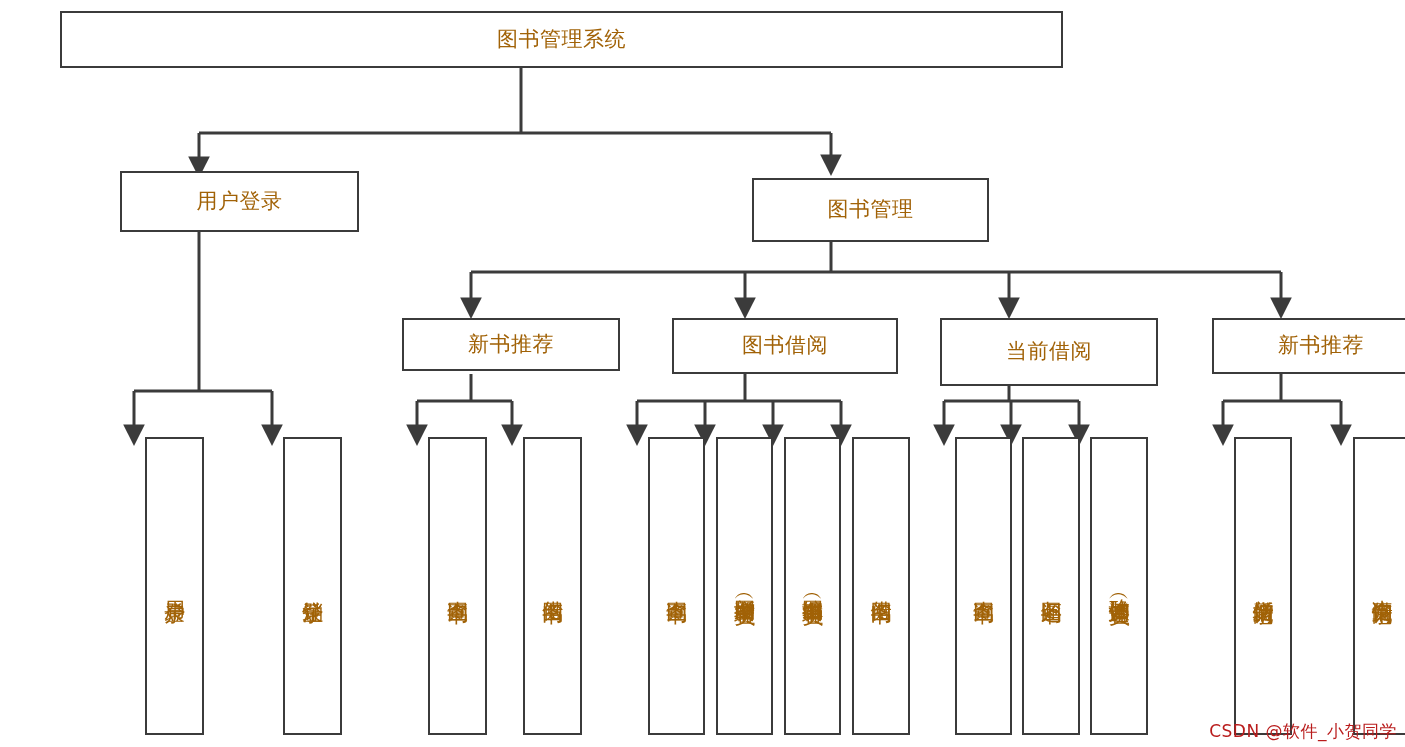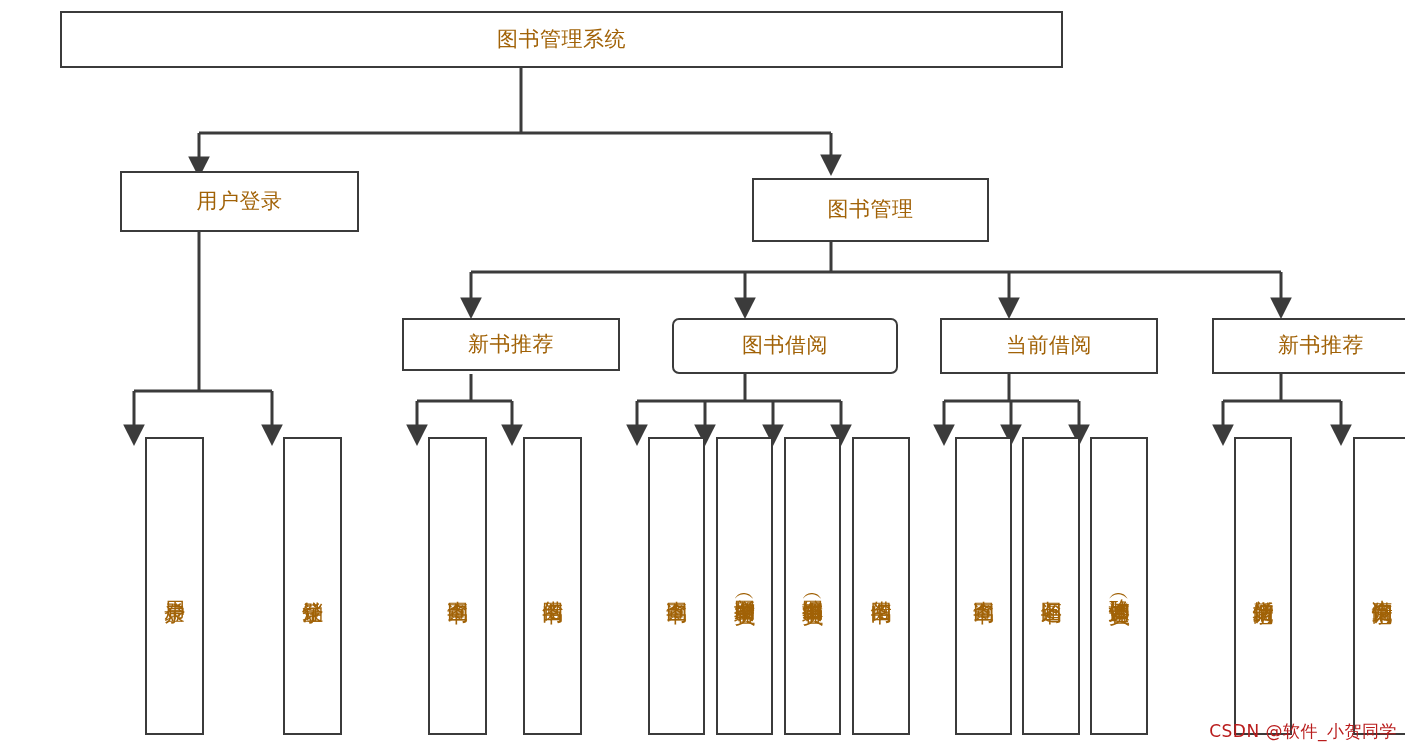--- a/index.html
+++ b/index.html
@@ -128,24 +128,24 @@
   <div class="node node-h" style="left:80px; top:171px; width:239px; height:61px;">
     <span>用户登录</span>
   </div>
   <div class="node node-h" style="left:712px; top:178px; width:237px; height:64px;">
     <span>图书管理</span>
   </div>
 
   <div class="node node-h" style="left:362px; top:318px; width:218px; height:53px;">
     <span>新书推荐</span>
   </div>
-  <div class="node node-h" style="left:632px; top:318px; width:226px; height:56px;border-radius:7px;">
+  <div class="node node-h" style="left:632px; top:318px; width:226px; height:56px;">
     <span>图书借阅</span>
   </div>
-  <div class="node node-h" style="left:900px; top:318px; width:218px; height:56px;">
+  <div class="node node-h" style="left:900px; top:318px; width:218px; height:68px;">
     <span>当前借阅</span>
   </div>
   <div class="node node-h" style="left:1172px; top:318px; width:218px; height:56px;">
     <span>新书推荐</span>
   </div>
 
   <div class="node node-v" style="left:105px; top:437px; width:59px; height:298px;">
     <span class="vtext">用户登录</span>
   </div>
   <div class="node node-v" style="left:243px; top:437px; width:59px; height:298px;">

